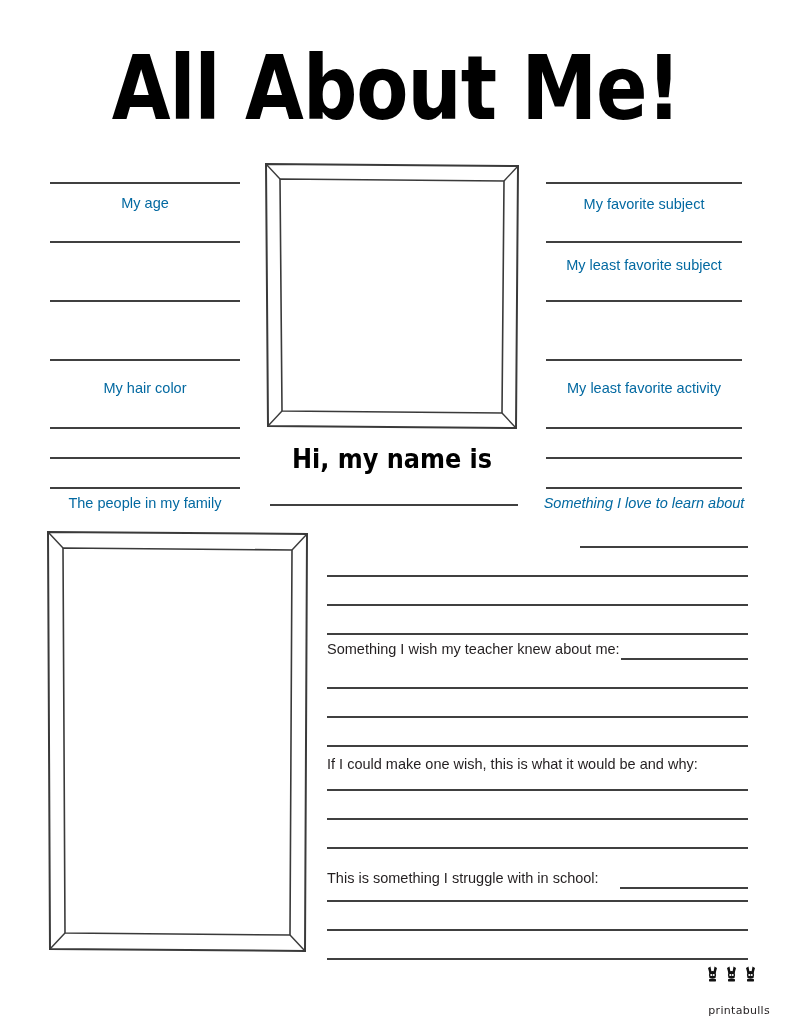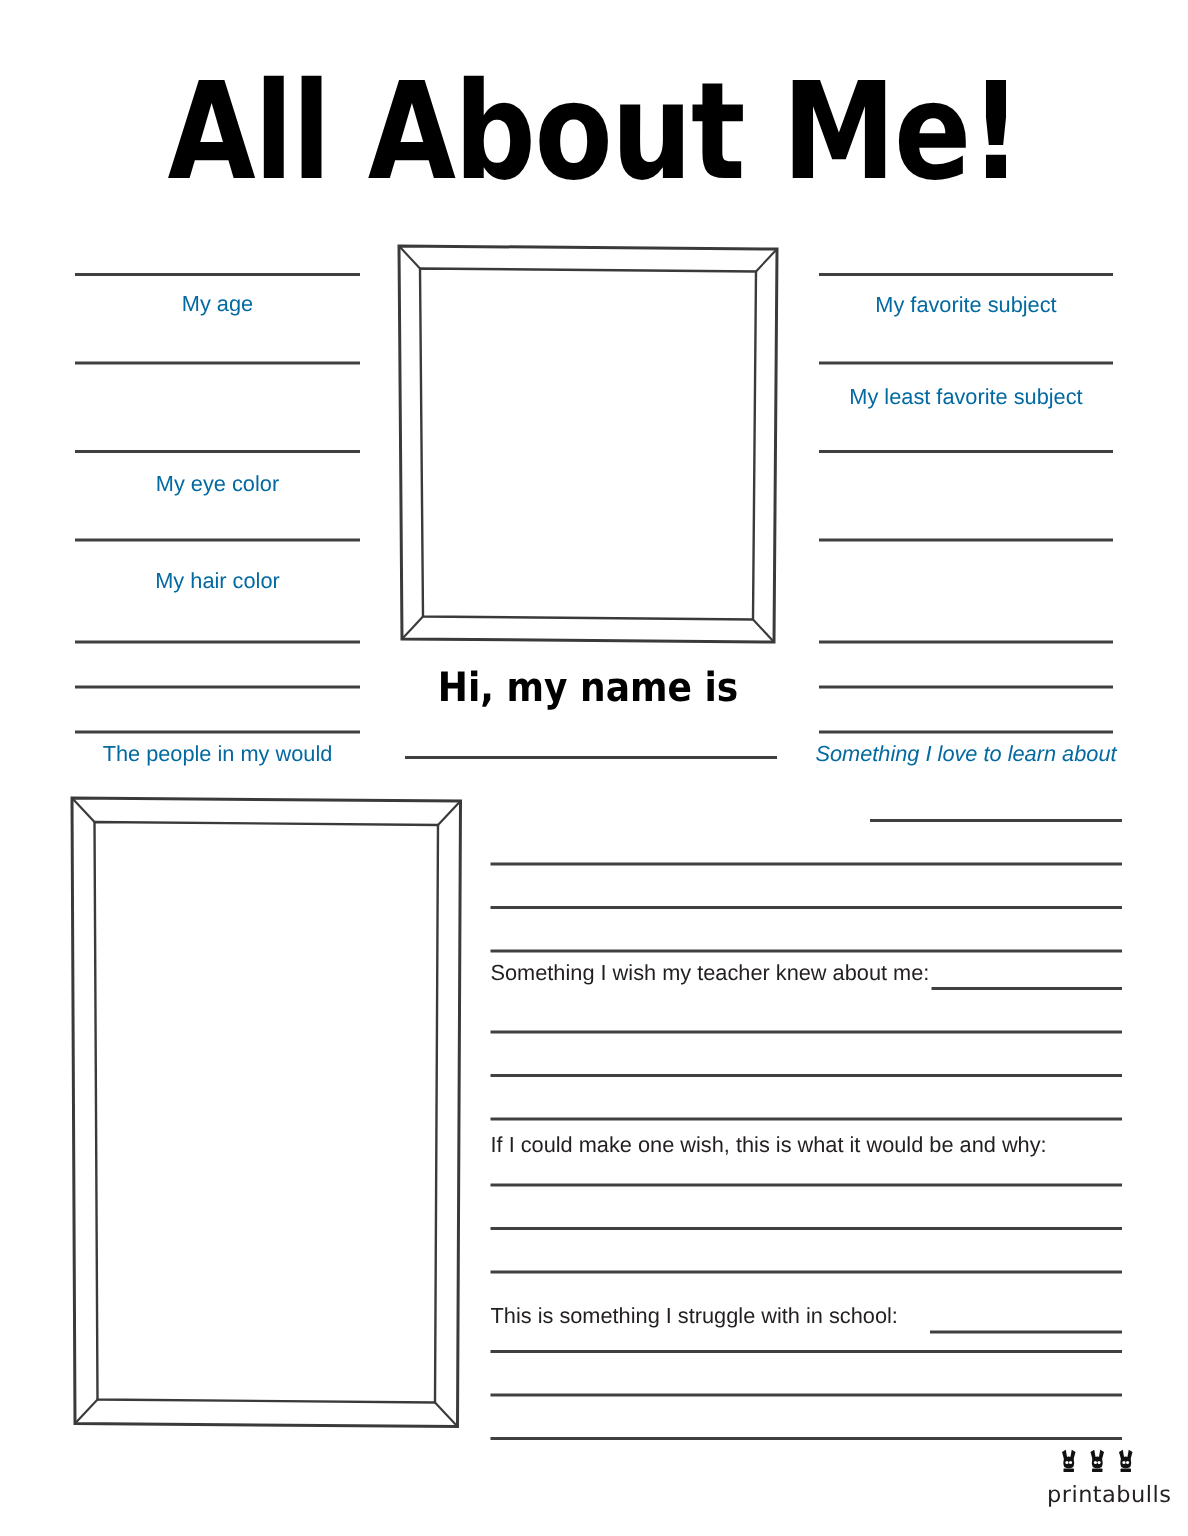--- a/index.html
+++ b/index.html
@@ -111,58 +111,58 @@
   .logo-mark {
     display: block;
     width: 60px;
     height: 20px;
     margin: 0 auto;
   }
   .logo-word {
     display: block;
     text-align: right;
     font-family: "DejaVu Sans", sans-serif;
-    font-size: 15px;
+    font-size: 11px;
     letter-spacing: 0.3px;
     color: #231f20;
-    margin-top: 1px;
+    margin-top: 18px;
   }
 </style>
 </head>
 <body>
 
 <div class="page">
 
   <div class="title">All About Me!</div>
 
   <div class="rule" style="left:50px; top:182px; width:190px;"></div>
   <div class="field-label" style="left:50px; top:194px; width:190px;">My age</div>
 
   <div class="rule" style="left:50px; top:241px; width:190px;"></div>
 
   <div class="rule" style="left:50px; top:300px; width:190px;"></div>
-  <div class="field-label" style="left:50px; top:314px; width:190px;">My eye color</div>
 
   <div class="rule" style="left:50px; top:359px; width:190px;"></div>
   <div class="field-label" style="left:50px; top:379px; width:190px;">My hair color</div>
 
   <div class="rule" style="left:50px; top:427px; width:190px;"></div>
   <div class="rule" style="left:50px; top:457px; width:190px;"></div>
   <div class="rule" style="left:50px; top:487px; width:190px;"></div>
-  <div class="field-label" style="left:30px; top:494px; width:230px;">The people in my would</div>
+  <div class="field-label" style="left:30px; top:494px; width:230px;">The people in my family</div>
 
   <div class="rule" style="left:546px; top:182px; width:196px;"></div>
   <div class="field-label" style="left:546px; top:195px; width:196px;">My favorite subject</div>
 
   <div class="rule" style="left:546px; top:241px; width:196px;"></div>
   <div class="field-label" style="left:540px; top:256px; width:208px;">My least favorite subject</div>
 
   <div class="rule" style="left:546px; top:300px; width:196px;"></div>
 
   <div class="rule" style="left:546px; top:359px; width:196px;"></div>
+  <div class="field-label" style="left:540px; top:379px; width:208px;">My least favorite activity</div>
 
   <div class="rule" style="left:546px; top:427px; width:196px;"></div>
   <div class="rule" style="left:546px; top:457px; width:196px;"></div>
   <div class="rule" style="left:546px; top:487px; width:196px;"></div>
   <div class="field-label" style="left:528px; top:494px; width:232px;font-style:italic;">Something I love to learn about</div>
 
   <div class="frame" style="left:263px; top:161px; width:258px; height:270px;">
     <svg viewBox="0 0 258 270" preserveAspectRatio="none">
 
       <polygon points="3,3 255,5 253,267 5,265" fill="#ffffff" stroke="#3a3a3a" stroke-width="2"></polygon>

